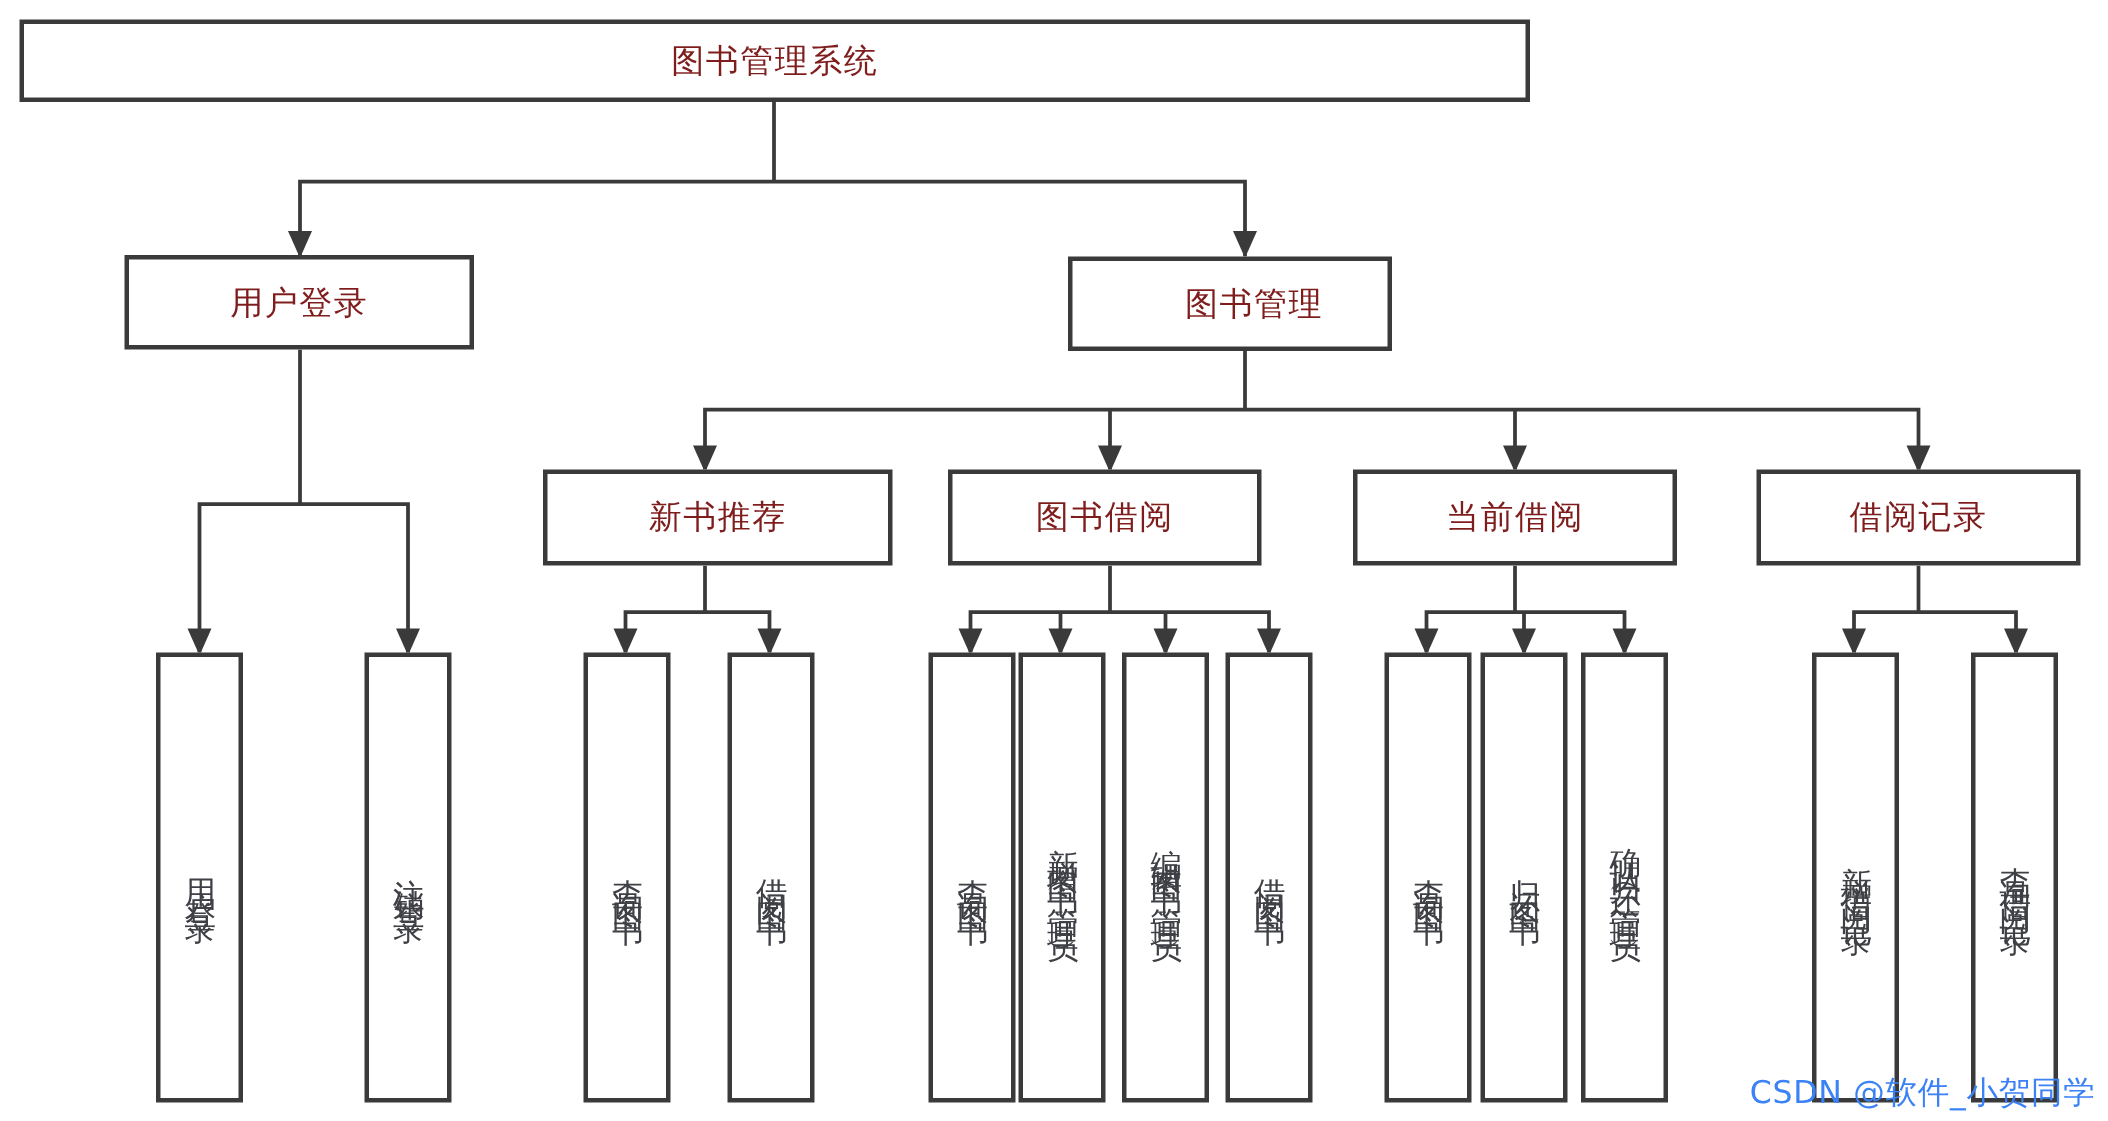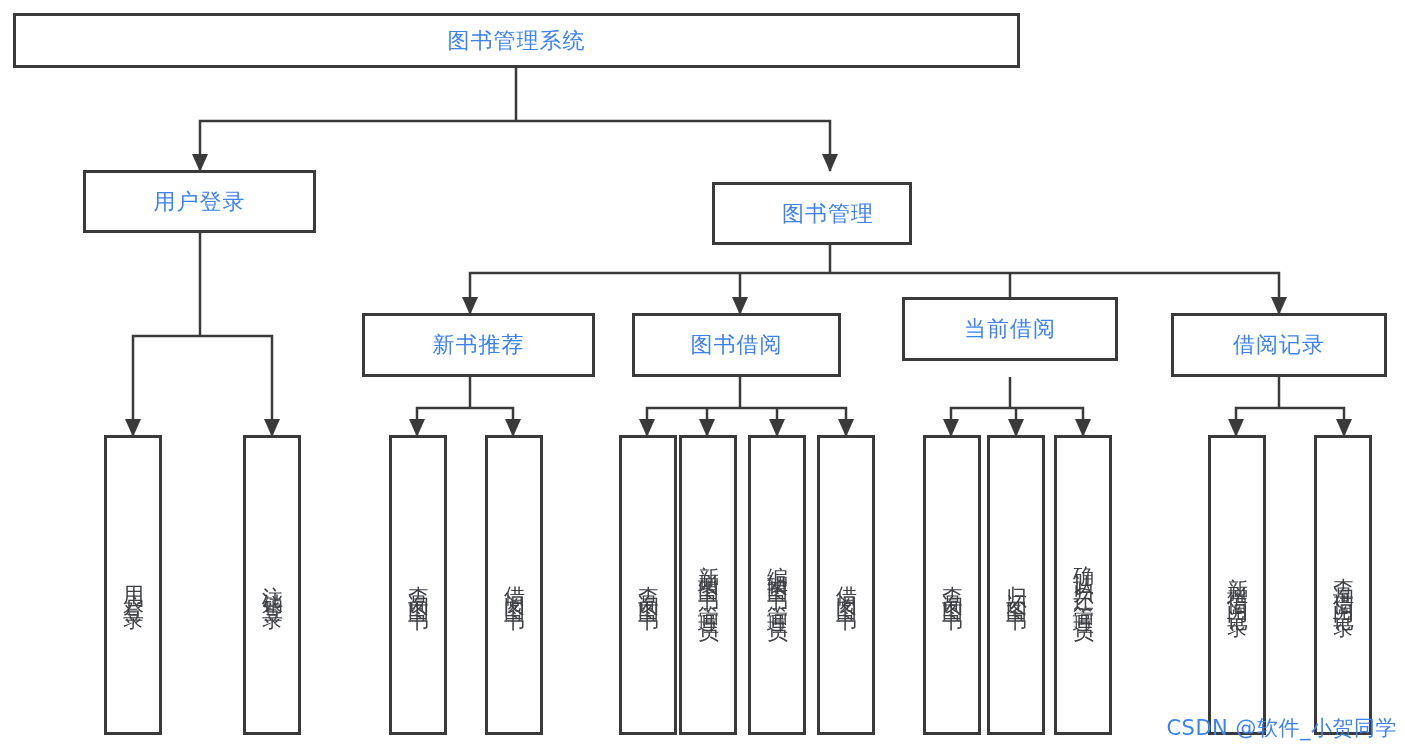--- a/index.html
+++ b/index.html
@@ -19,21 +19,21 @@
   }
   .hbox {
     position: absolute;
     box-sizing: border-box;
     border: 3px solid #3a3a3a;
     background: #ffffff;
     display: flex;
     align-items: center;
     justify-content: center;
     font-size: 22px;
-    color: #3b82f6;
+    color: #7f1d1d;
     letter-spacing: 1px;
     z-index: 1;
     white-space: nowrap;
   }
   .vbox {
     position: absolute;
     box-sizing: border-box;
     border: 3px solid #3a3a3a;
     background: #ffffff;
     display: flex;
@@ -118,25 +118,25 @@
       <polygon points="1075,419 1091,419 1083,437"></polygon>
 
       <polygon points="1228,419 1244,419 1236,437"></polygon>
       <polygon points="1336,419 1352,419 1344,437"></polygon>
     </g>
   </svg>
 
   <div class="hbox" style="left:13px; top:13px; width:1007px; height:55px;">图书管理系统</div>
 
   <div class="hbox" style="left:83px; top:170px; width:233px; height:63px;">用户登录</div>
-  <div class="hbox" style="left:712px; top:182px; width:200px; height:63px;padding-left:32px;">图书管理</div>
+  <div class="hbox" style="left:712px; top:171px; width:216px; height:63px;padding-left:32px;">图书管理</div>
 
   <div class="hbox" style="left:362px; top:313px; width:233px; height:64px;">新书推荐</div>
   <div class="hbox" style="left:632px; top:313px; width:209px; height:64px;">图书借阅</div>
-  <div class="hbox" style="left:902px; top:297px; width:216px; height:64px;">当前借阅</div>
+  <div class="hbox" style="left:902px; top:313px; width:216px; height:64px;">当前借阅</div>
   <div class="hbox" style="left:1171px; top:313px; width:216px; height:64px;">借阅记录</div>
 
   <div class="vbox" style="left:104px; top:435px; width:58px; height:300px;">用户登录</div>
   <div class="vbox" style="left:243px; top:435px; width:58px; height:300px;">注销登录</div>
 
   <div class="vbox" style="left:389px; top:435px; width:58px; height:300px;">查询图书</div>
   <div class="vbox" style="left:485px; top:435px; width:58px; height:300px;">借阅图书</div>
 
   <div class="vbox" style="left:619px; top:435px; width:58px; height:300px;">查询图书</div>
   <div class="vbox" style="left:679px; top:435px; width:58px; height:300px;">新增图书（管理员）</div>

